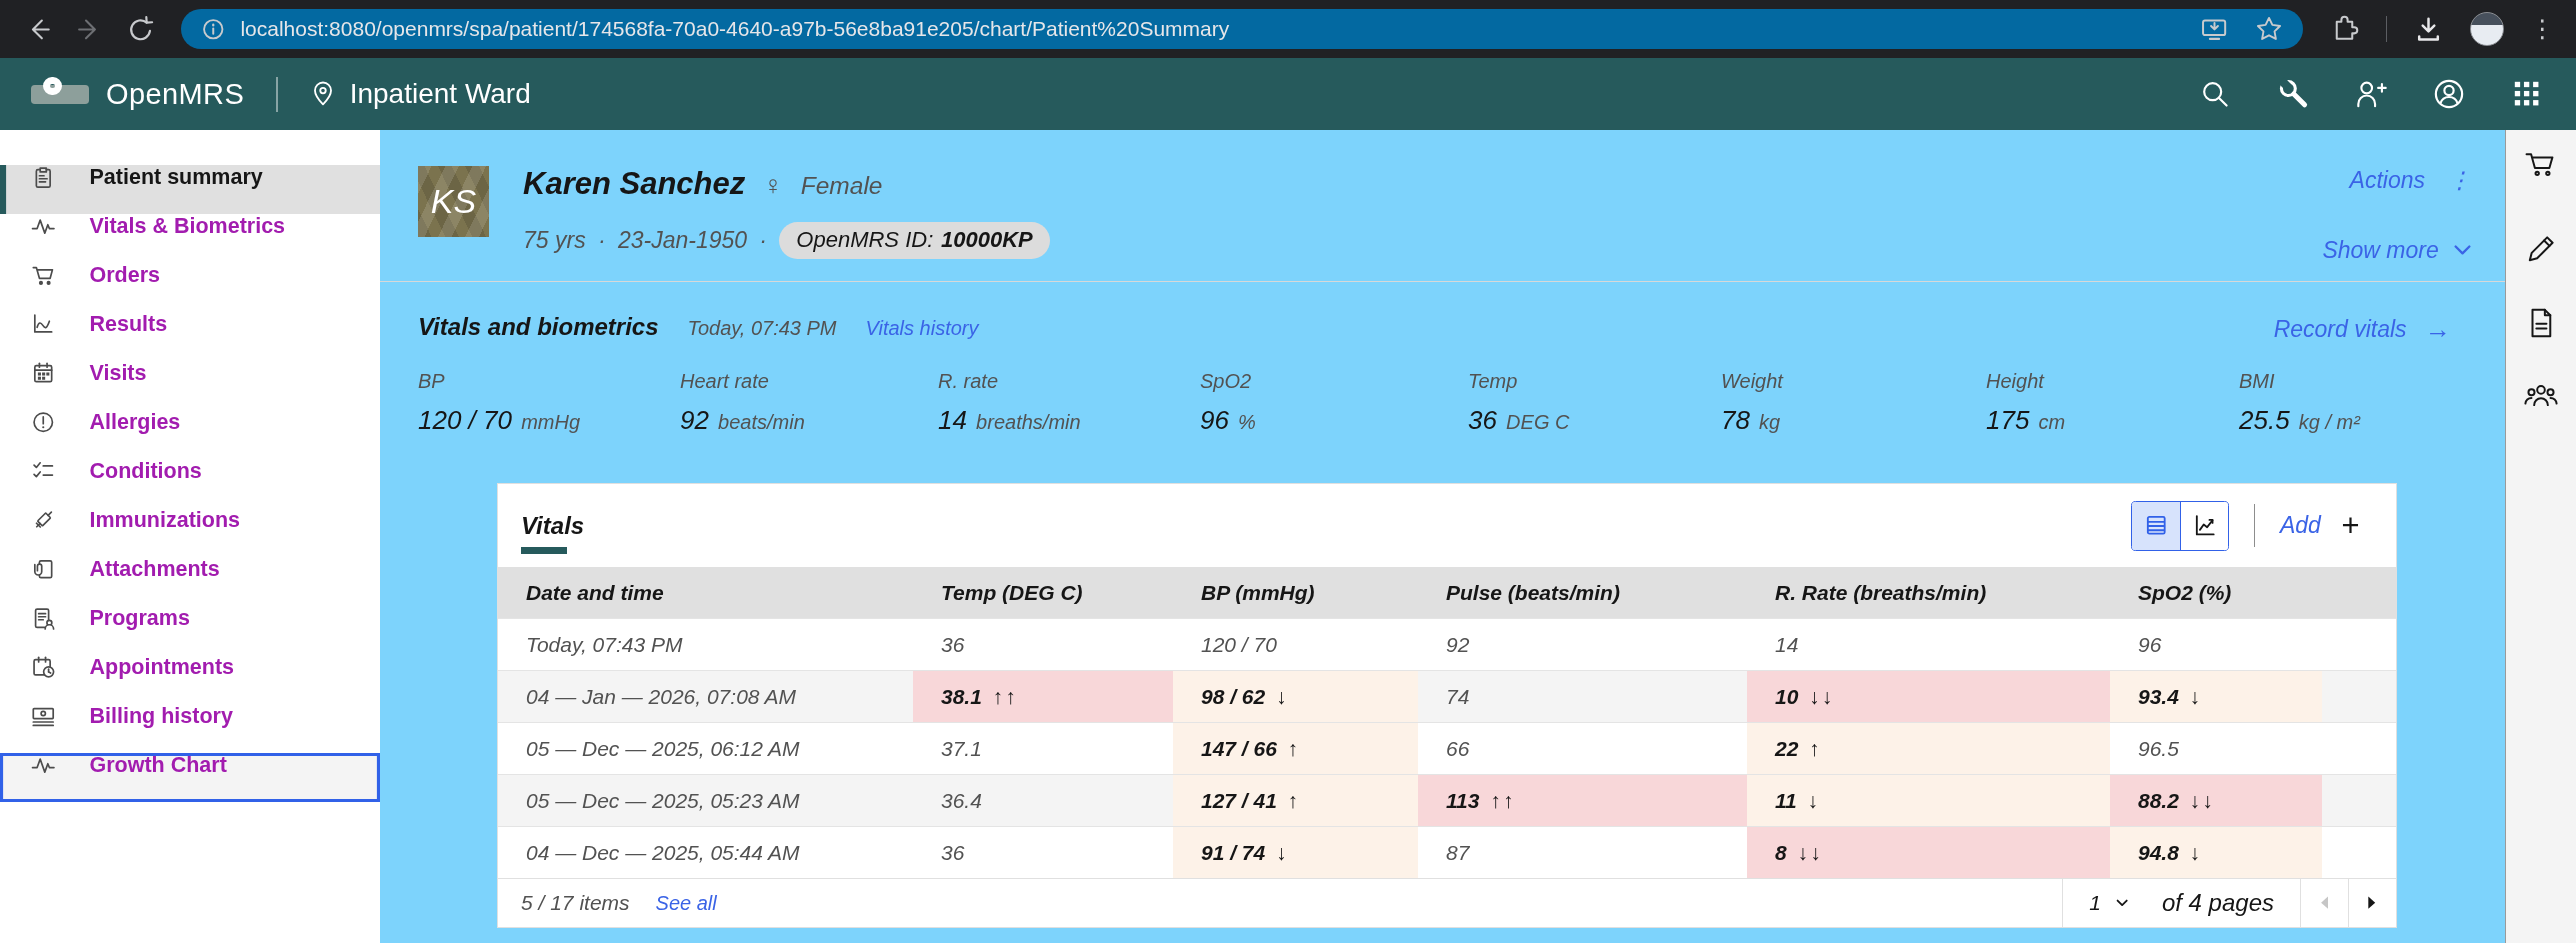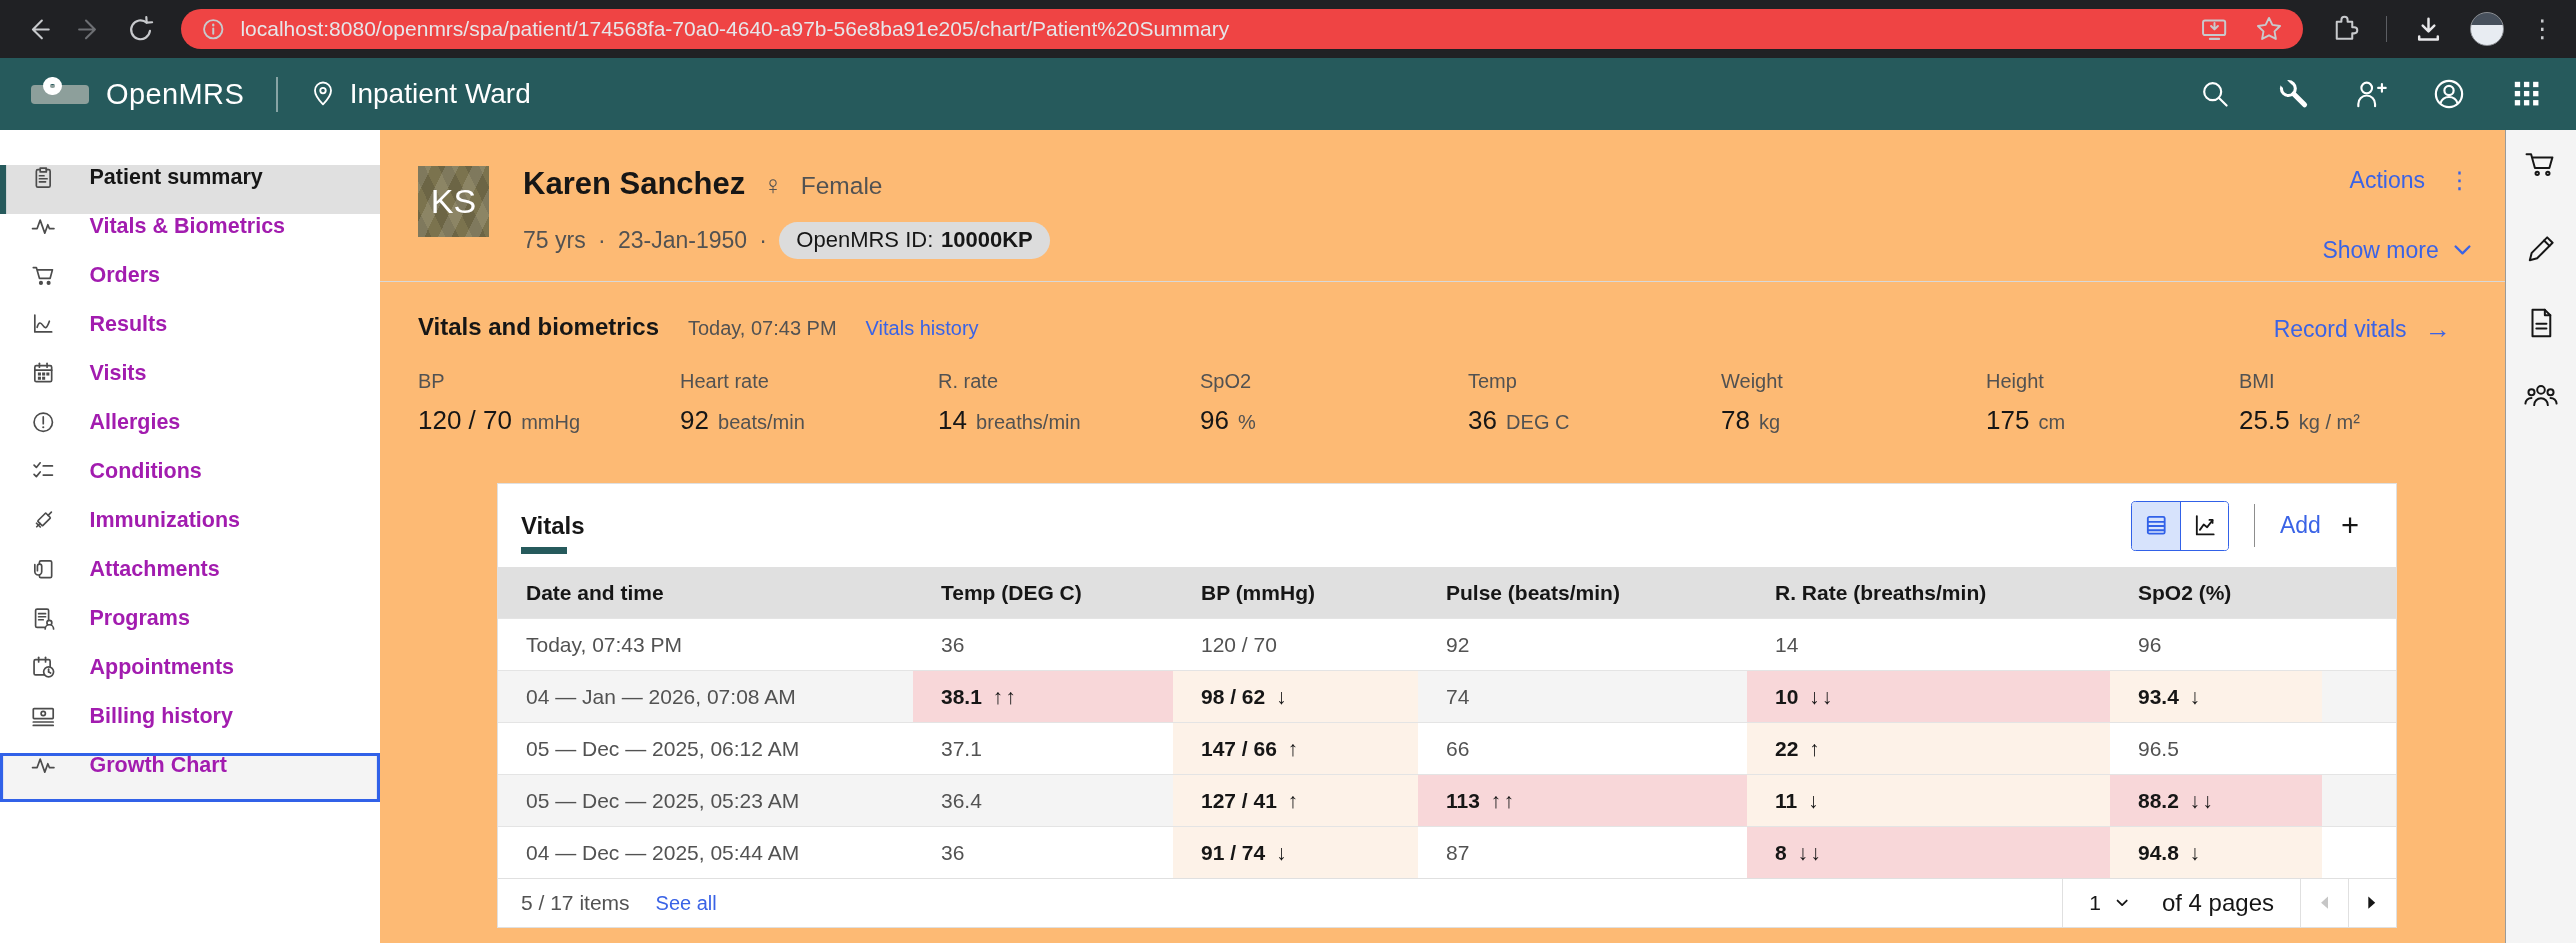--- a/index.html
+++ b/index.html
@@ -7,21 +7,21 @@
   body {
     width:2576px; height:943px; overflow:hidden;
     font-family:"Liberation Sans", sans-serif;
     background:#f4f4f4; color:#161616;
   }
   svg { display:block; }
 
   
   .chrome { height:58px; background:#202124; display:flex; align-items:center; padding:0 21.5px; }
   .nav-ic { width:34px; height:34px; display:flex; align-items:center; justify-content:center; margin-right:17px; flex:none; }
-  .omnibox { flex:1; height:40px; background:#ef4444; border-radius:20px; display:flex; align-items:center; padding:0 20px; margin-left:6.1px; min-width:0; }
+  .omnibox { flex:1; height:40px; background:#0369a1; border-radius:20px; display:flex; align-items:center; padding:0 20px; margin-left:6.1px; min-width:0; }
   .url { color:#e6e6e9; font-size:21px; margin-left:15.3px; white-space:nowrap; overflow:hidden; flex:1; }
   .omni-ic { margin-left:26px; flex:none; }
   .chrome-right { display:flex; align-items:center; margin-left:26px; gap:26px; flex:none; }
   .vdiv { width:1.5px; height:26px; background:#5c5e63; }
   .chrome-avatar { width:34px; height:34px; border-radius:50%; border:1.5px solid #8a8d92;
     background:linear-gradient(180deg,#47505c 0 38%,#e8ecf2 38% 100%); }
   .kebab-light { color:#c8cacd; font-size:24.5px; line-height:1; }
 
   
   .appbar { height:72px; background:#265a5c; display:flex; align-items:center; padding:0 31px; }
@@ -42,21 +42,21 @@
   .sidebar { flex:none; width:380px; background:#fff; padding-top:35px; }
   .side-item { height:49px; display:flex; align-items:flex-start; cursor:pointer; }
   .side-item .ic { width:24.5px; height:24.5px; margin-left:31px; flex:none; }
   .side-item .lbl { margin-left:34px; font-size:21.5px; font-weight:600; color:#a21caf; white-space:nowrap; }
   .side-item.active { background:#e0e0e0; box-shadow:inset 6.1px 0 0 #265a5c; }
   .side-item.active .lbl { color:#161616; }
   .side-item.focused { background:#f4f4f4; box-shadow:inset 0 0 0 3.1px #3161e8; }
   .sicon { stroke:#4c4c4c; fill:none; stroke-width:2.2; stroke-linecap:round; stroke-linejoin:round; }
 
   
-  .content { flex:1; min-width:0; position:relative; background:#fdba74; }
+  .content { flex:1; min-width:0; position:relative; background:#7dd3fc;font-style:italic; }
 
   .banner { position:relative; height:152px; border-bottom:1.5px solid #d8d8d8; padding:36px 0 0 38px; display:flex; gap:34px; }
   .avatar { width:71px; height:71px; flex:none; display:flex; align-items:center; justify-content:center;
     color:#fff; font-size:34px;
     background:
       repeating-linear-gradient(116deg, rgba(255,255,255,.13) 0 12.3px, rgba(255,255,255,0) 12.3px 24.5px),
       repeating-linear-gradient(64deg, rgba(0,0,0,.12) 0 12.3px, rgba(0,0,0,0) 12.3px 24.5px),
       #7b734e; }
   .pline1 { display:flex; align-items:baseline; gap:18px; }
   .pname { font-size:31px; font-weight:700; color:#161616; }

